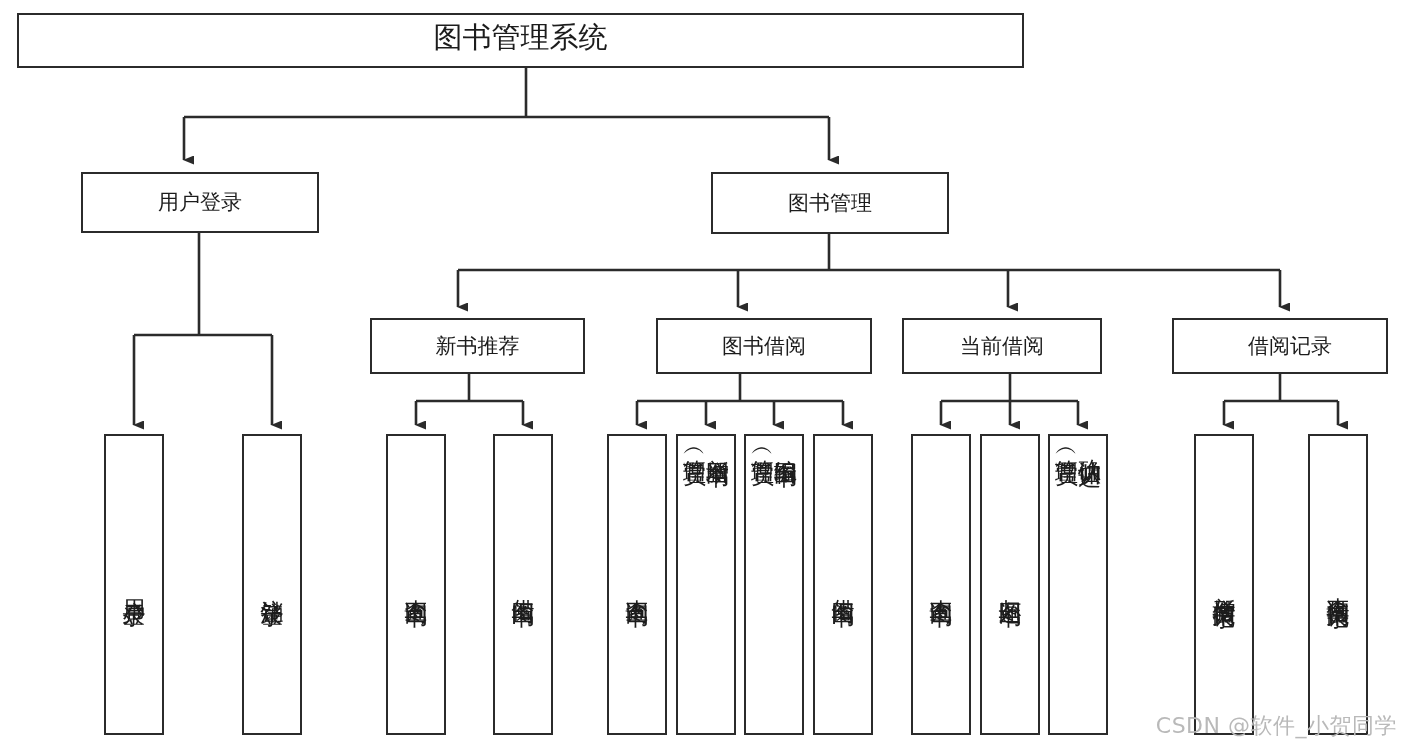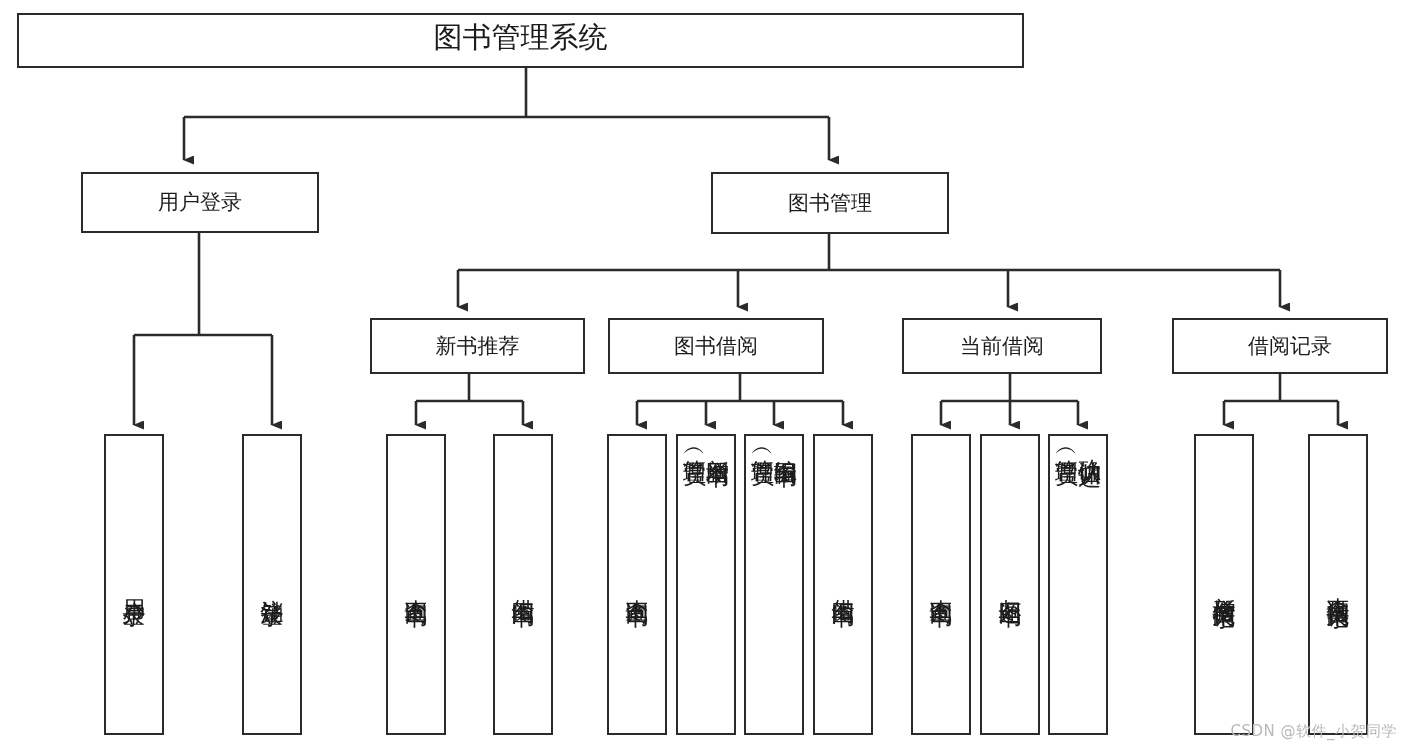--- a/index.html
+++ b/index.html
@@ -65,21 +65,21 @@
     line-height: 1;
   }
   .node.vertical.centered {
     align-items: center;
     padding-top: 0;
   }
   .watermark {
     position: absolute;
     right: 8px;
     bottom: 6px;
-    font-size: 15px;
+    font-size: 22px;
     color: #b9b9b9;
     letter-spacing: 0.5px;
     z-index: 5;
     white-space: pre;
   }
 </style>
 </head>
 <body>
 
 <div id="diagram-root">
@@ -141,21 +141,21 @@
   <div class="node horizontal" style="left:81px; top:172px; width:238px; height:61px;">
     <span class="node-label">用户登录</span>
   </div>
   <div class="node horizontal" style="left:711px; top:172px; width:238px; height:62px;">
     <span class="node-label">图书管理</span>
   </div>
 
   <div class="node horizontal" style="left:362px; top:318px; width:215px; height:56px;margin-left:8px;">
     <span class="node-label">新书推荐</span>
   </div>
-  <div class="node horizontal" style="left:608px; top:318px; width:216px; height:56px;">
+  <div class="node horizontal" style="left:656px; top:318px; width:216px; height:56px;">
     <span class="node-label">图书借阅</span>
   </div>
   <div class="node horizontal" style="left:902px; top:318px; width:200px; height:56px;">
     <span class="node-label">当前借阅</span>
   </div>
   <div class="node horizontal" style="left:1172px; top:318px; width:216px; height:56px;padding-left:20px;">
     <span class="node-label">借阅记录</span>
   </div>
 
   <div class="node vertical centered" style="left:104px; top:434px; width:60px; height:301px;">

